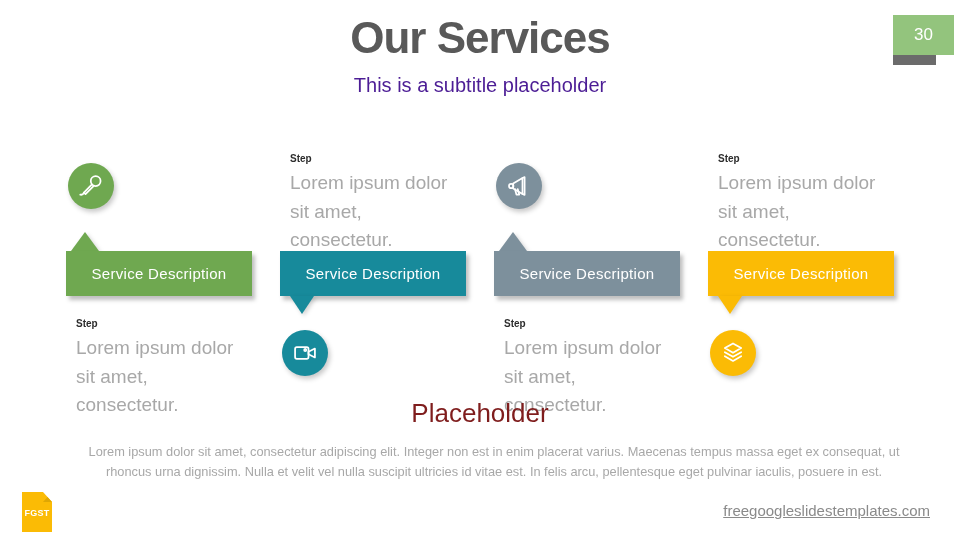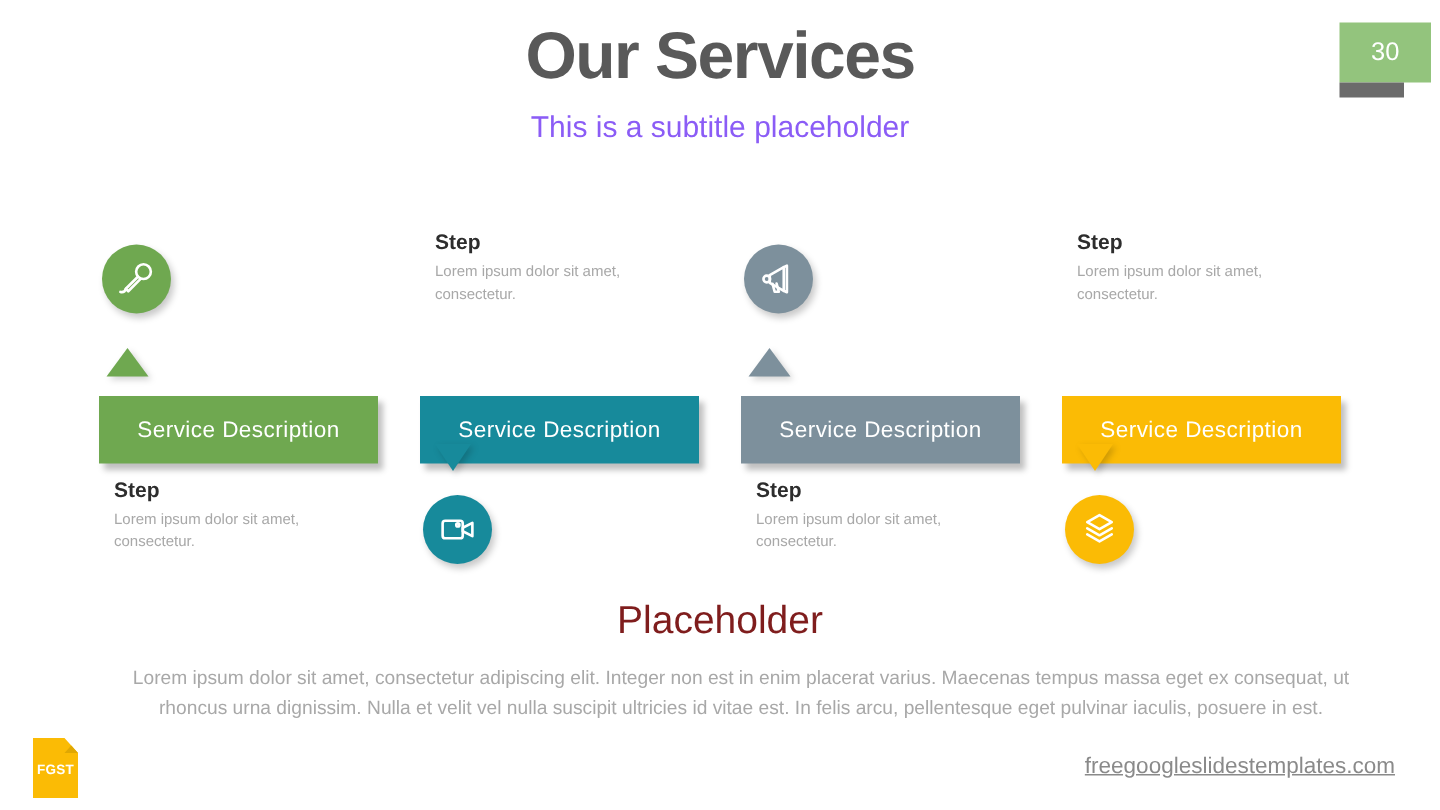--- a/index.html
+++ b/index.html
@@ -7,53 +7,53 @@
     position:relative;width:960px;height:540px;background:#ffffff;
     font-family:"Liberation Sans", sans-serif;overflow:hidden;margin:0 auto;
   }
   
   .title{
     position:absolute;top:14px;left:0;width:960px;text-align:center;
     font-size:44px;font-weight:700;color:#595959;letter-spacing:-1px;line-height:1.1;
   }
   .subtitle{
     position:absolute;top:74px;left:0;width:960px;text-align:center;
-    font-size:20px;font-weight:400;color:#8b5cf6;
+    font-size:20px;font-weight:400;color:#4c1d95;
   }
   .pagebadge{position:absolute;left:893px;top:15px;width:43px;}
   .pagebadge-num{
     width:61px;height:40px;background:#93c47d;color:#ffffff;
     display:flex;align-items:center;justify-content:center;font-size:17px;
   }
   .pagebadge-bar{width:43px;height:10px;background:#6b6b6b;}
   
   .col{position:absolute;top:0;width:186px;height:420px;}
   .col1{left:66px}.col2{left:280px}.col3{left:494px}.col4{left:708px}
   .icon-circle{
     position:absolute;left:2px;width:46px;height:46px;border-radius:50%;
     display:flex;align-items:center;justify-content:center;
     box-shadow:2px 3px 5px rgba(0,0,0,0.22);
   }
   .icon-top{top:163px}.icon-bottom{top:330px}
   .banner{
-    position:absolute;top:264px;left:0;width:186px;height:45px;
+    position:absolute;top:251px;left:0;width:186px;height:45px;
     display:flex;align-items:center;justify-content:center;
     color:#ffffff;font-size:15px;letter-spacing:0.3px;
     box-shadow:3px 4px 4px rgba(0,0,0,0.25);
   }
   .tri{position:absolute;width:0;height:0;filter:drop-shadow(2px 2px 2px rgba(0,0,0,0.18));}
   .tri-up{top:232px;left:5px;border-left:14px solid transparent;border-right:14px solid transparent;}
   .tri-down{top:296px;left:10px;border-left:12px solid transparent;border-right:12px solid transparent;}
   .bg-green{background:#6fa850}.bg-teal{background:#178a9b}.bg-gray{background:#7d909c}.bg-yellow{background:#fbbb05}
   .tu-green{border-bottom:19px solid #6fa850}.tu-gray{border-bottom:19px solid #7d909c}
   .td-teal{border-top:18px solid #178a9b}.td-yellow{border-top:18px solid #fbbb05}
   .step{position:absolute;left:10px;width:160px;}
   .step-top{top:153px}.step-bottom{top:318px}
-  .step-title{font-size:14px;font-weight:700;color:#2d2d2d;margin-bottom:5px;}
-  .step-text{font-size:10px;color:#a8a8a8;line-height:1.5;}
+  .step-title{font-size:10px;font-weight:700;color:#2d2d2d;margin-bottom:5px;}
+  .step-text{font-size:19px;color:#a8a8a8;line-height:1.5;}
   .icon-svg{width:28px;height:28px;}
   .icon-svg *{stroke:#ffffff;stroke-width:1.5;fill:none;stroke-linejoin:round;stroke-linecap:round;}
   
   .ph-title{
     position:absolute;top:398px;left:0;width:960px;text-align:center;
     font-size:26px;color:#7f1d1d;letter-spacing:0;
   }
   .ph-body{
     position:absolute;top:442px;left:76px;width:836px;text-align:center;
     font-size:12.8px;color:#a8a8a8;line-height:1.55;

